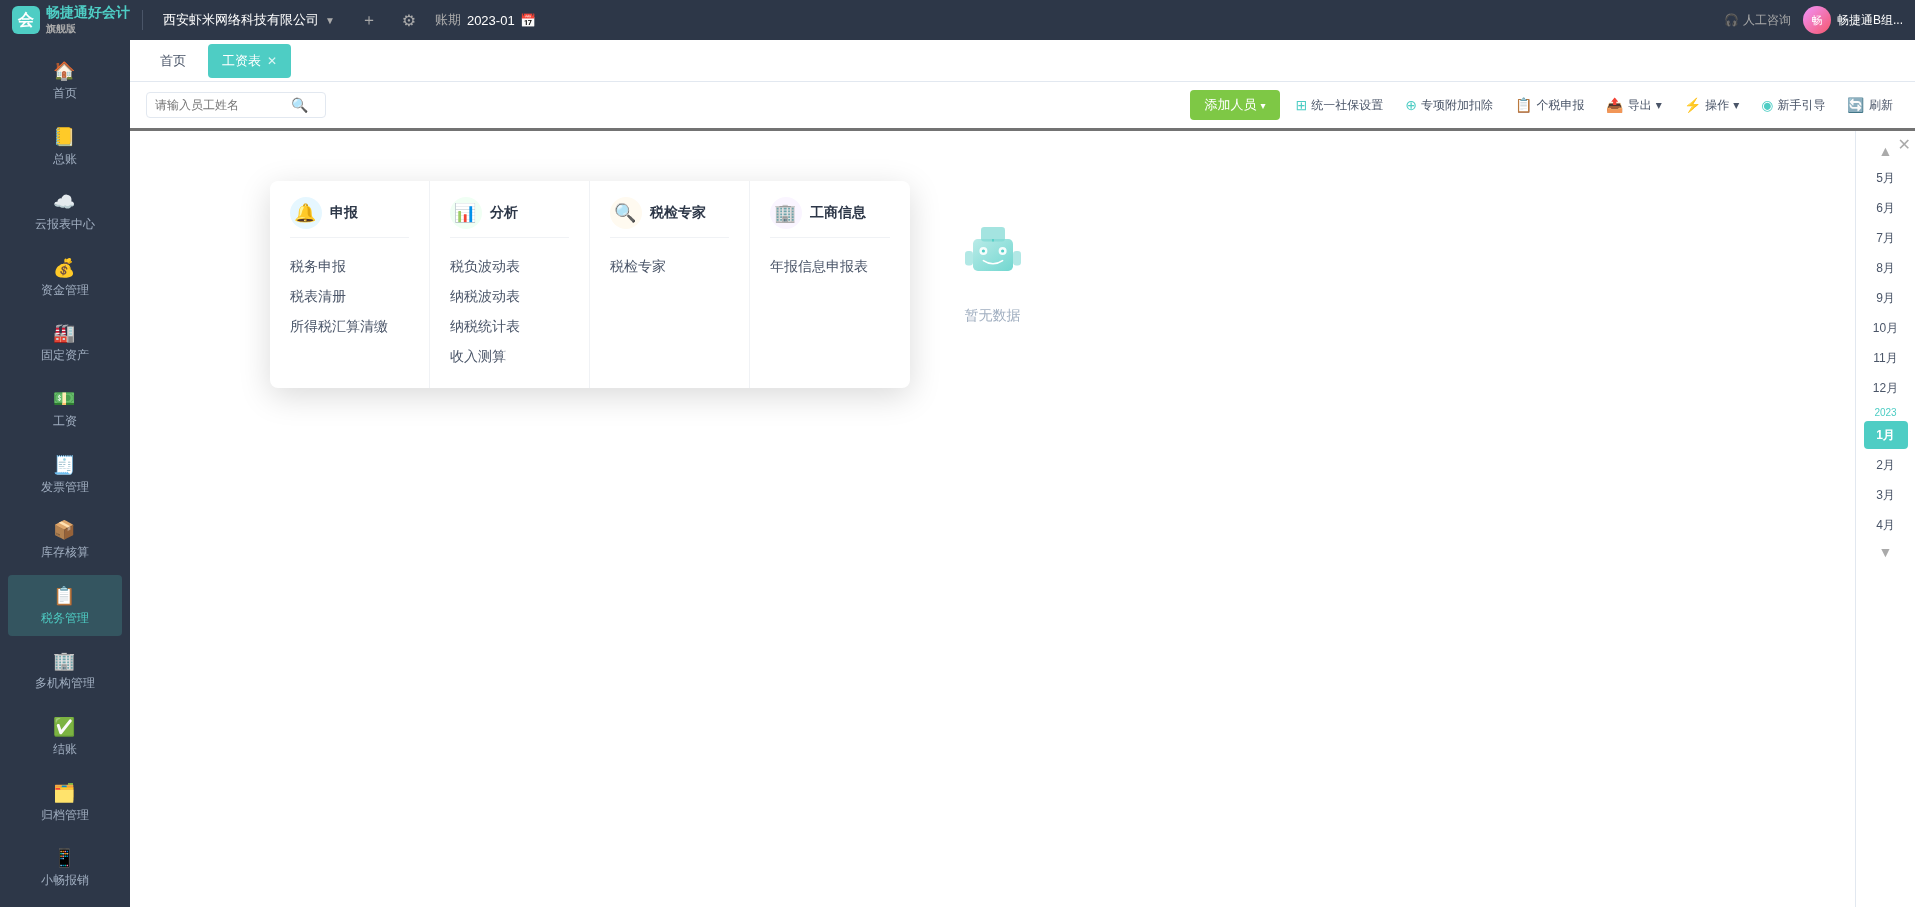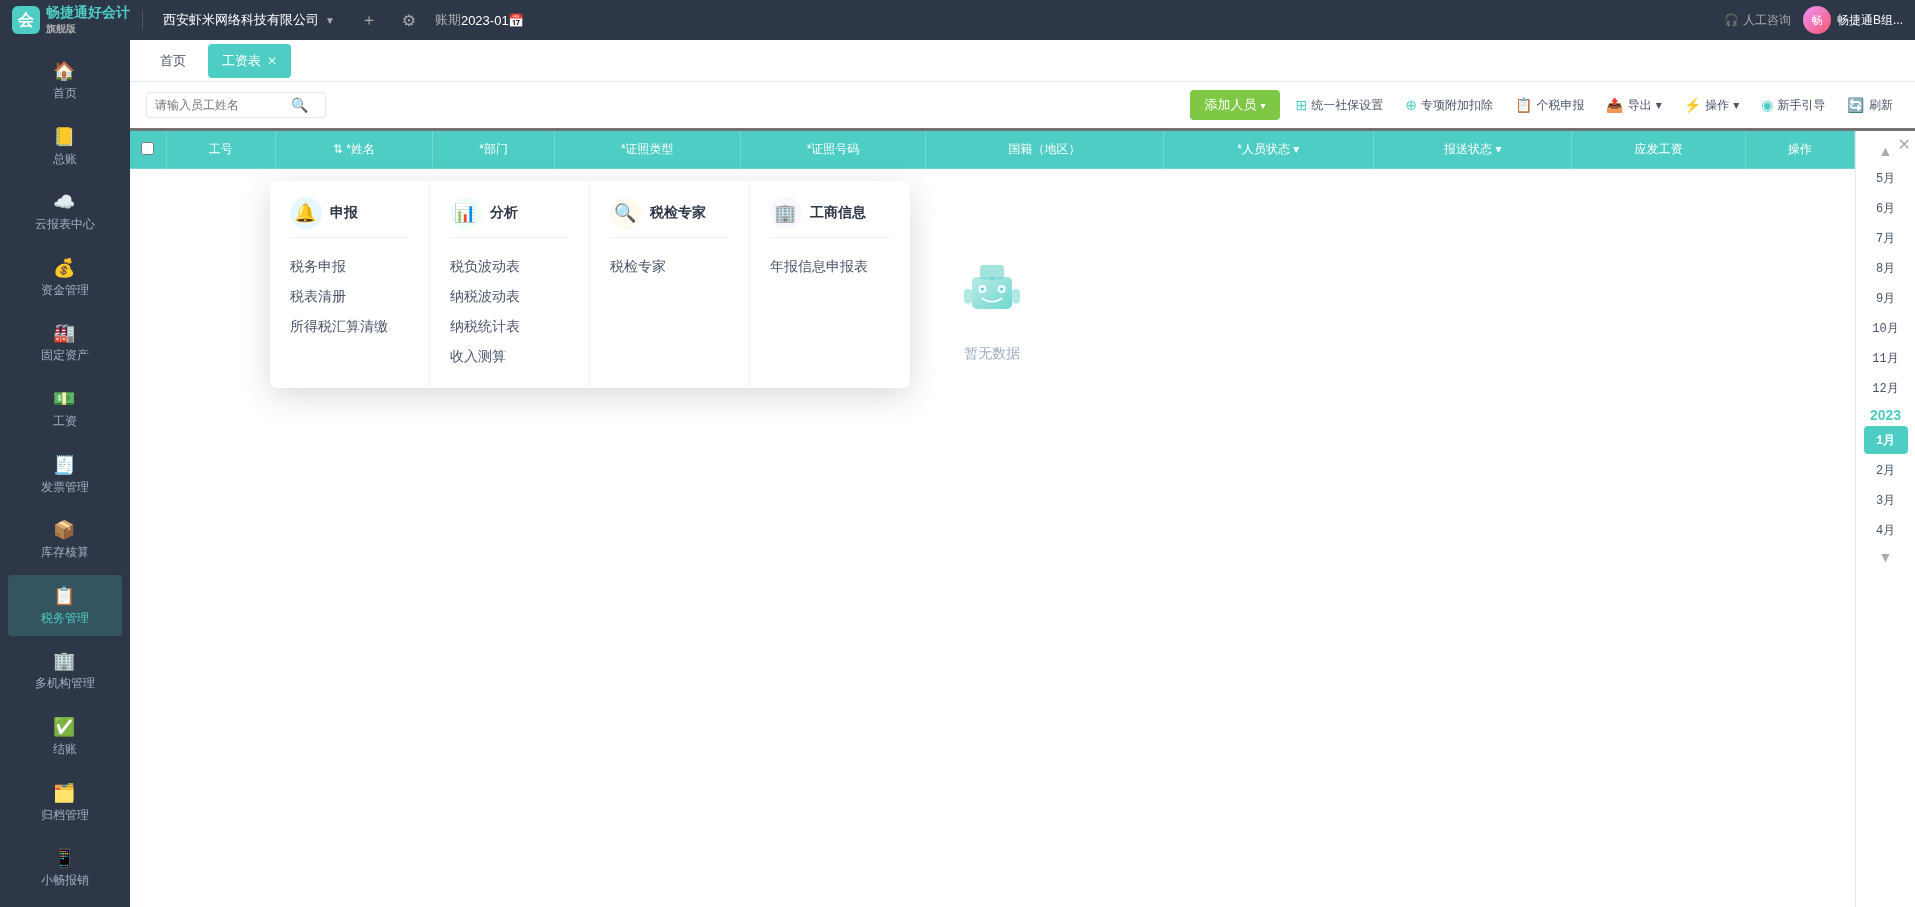--- a/index.html
+++ b/index.html
@@ -60,20 +60,21 @@
       justify-content: center;
       color: #aaa;
       cursor: pointer;
       border-radius: 4px;
       font-size: 16px;
     }
 
     .period-area {
       display: flex;
       align-items: center;
+      gap: 6px;
       color: #ccc;
       font-size: 13px;
     }
     .period-label { color: #aaa; }
     .period-value { color: white; }
     .period-cal-icon { color: #4ecdc4; cursor: pointer; }
 
     .header-right {
       margin-left: auto;
       display: flex;
@@ -386,31 +387,30 @@
       width: 44px;
       height: 28px;
       display: flex;
       align-items: center;
       justify-content: center;
       font-size: 12px;
       color: #4a5568;
       cursor: pointer;
       border-radius: 4px;
       margin: 1px 0;
-      font-family: Liberation Mono, monospace;
     }
     .cal-month-item.active {
       background: #4ecdc4;
       color: white;
       font-weight: bold;
     }
     .cal-year-badge {
-      font-size: 14px;
+      font-size: 10px;
       color: #4ecdc4;
-      font-weight: bold;
+      font-weight: normal;
       text-align: right;
       margin: 4px 0 2px;
     }
 
     .close-panel-btn {
       position: absolute;
       top: 4px;
       right: 4px;
       color: #aaa;
       font-size: 16px;
@@ -574,41 +574,20 @@
         <span class="tb-icon">🔄</span>
         <span>刷新</span>
       </div>
     </div>
 
     <div style="display:flex; flex:1; overflow:hidden; position:relative;">
 
       <div class="table-container">
         <table class="wage-table">
           <thead>
-            <tr>
-              <th class="checkbox-col">
-                <input type="checkbox" style="">
-              </th>
-              <th>工号</th>
-              <th>
-                <span>⇅</span> *姓名
-              </th>
-              <th>*部门</th>
-              <th>*证照类型</th>
-              <th>*证照号码</th>
-              <th>国籍（地区）</th>
-              <th>
-                *人员状态 <span>▾</span>
-              </th>
-              <th>
-                报送状态 <span>▾</span>
-              </th>
-              <th colspan="4">应发工资</th>
-              <th>操作</th>
-            </tr>
           </thead>
           <tbody>
             <tr>
               <td colspan="15">
                 <div class="empty-state">
                   <svg class="empty-icon" viewBox="0 0 100 100">
                     <defs>
                       <linearGradient id="boxGrad" x1="0%" y1="0%" x2="100%" y2="100%">
                         <stop offset="0%" style="stop-color:#a8e6e2;stop-opacity:1"></stop>
                         <stop offset="100%" style="stop-color:#4ecdc4;stop-opacity:1"></stop>

